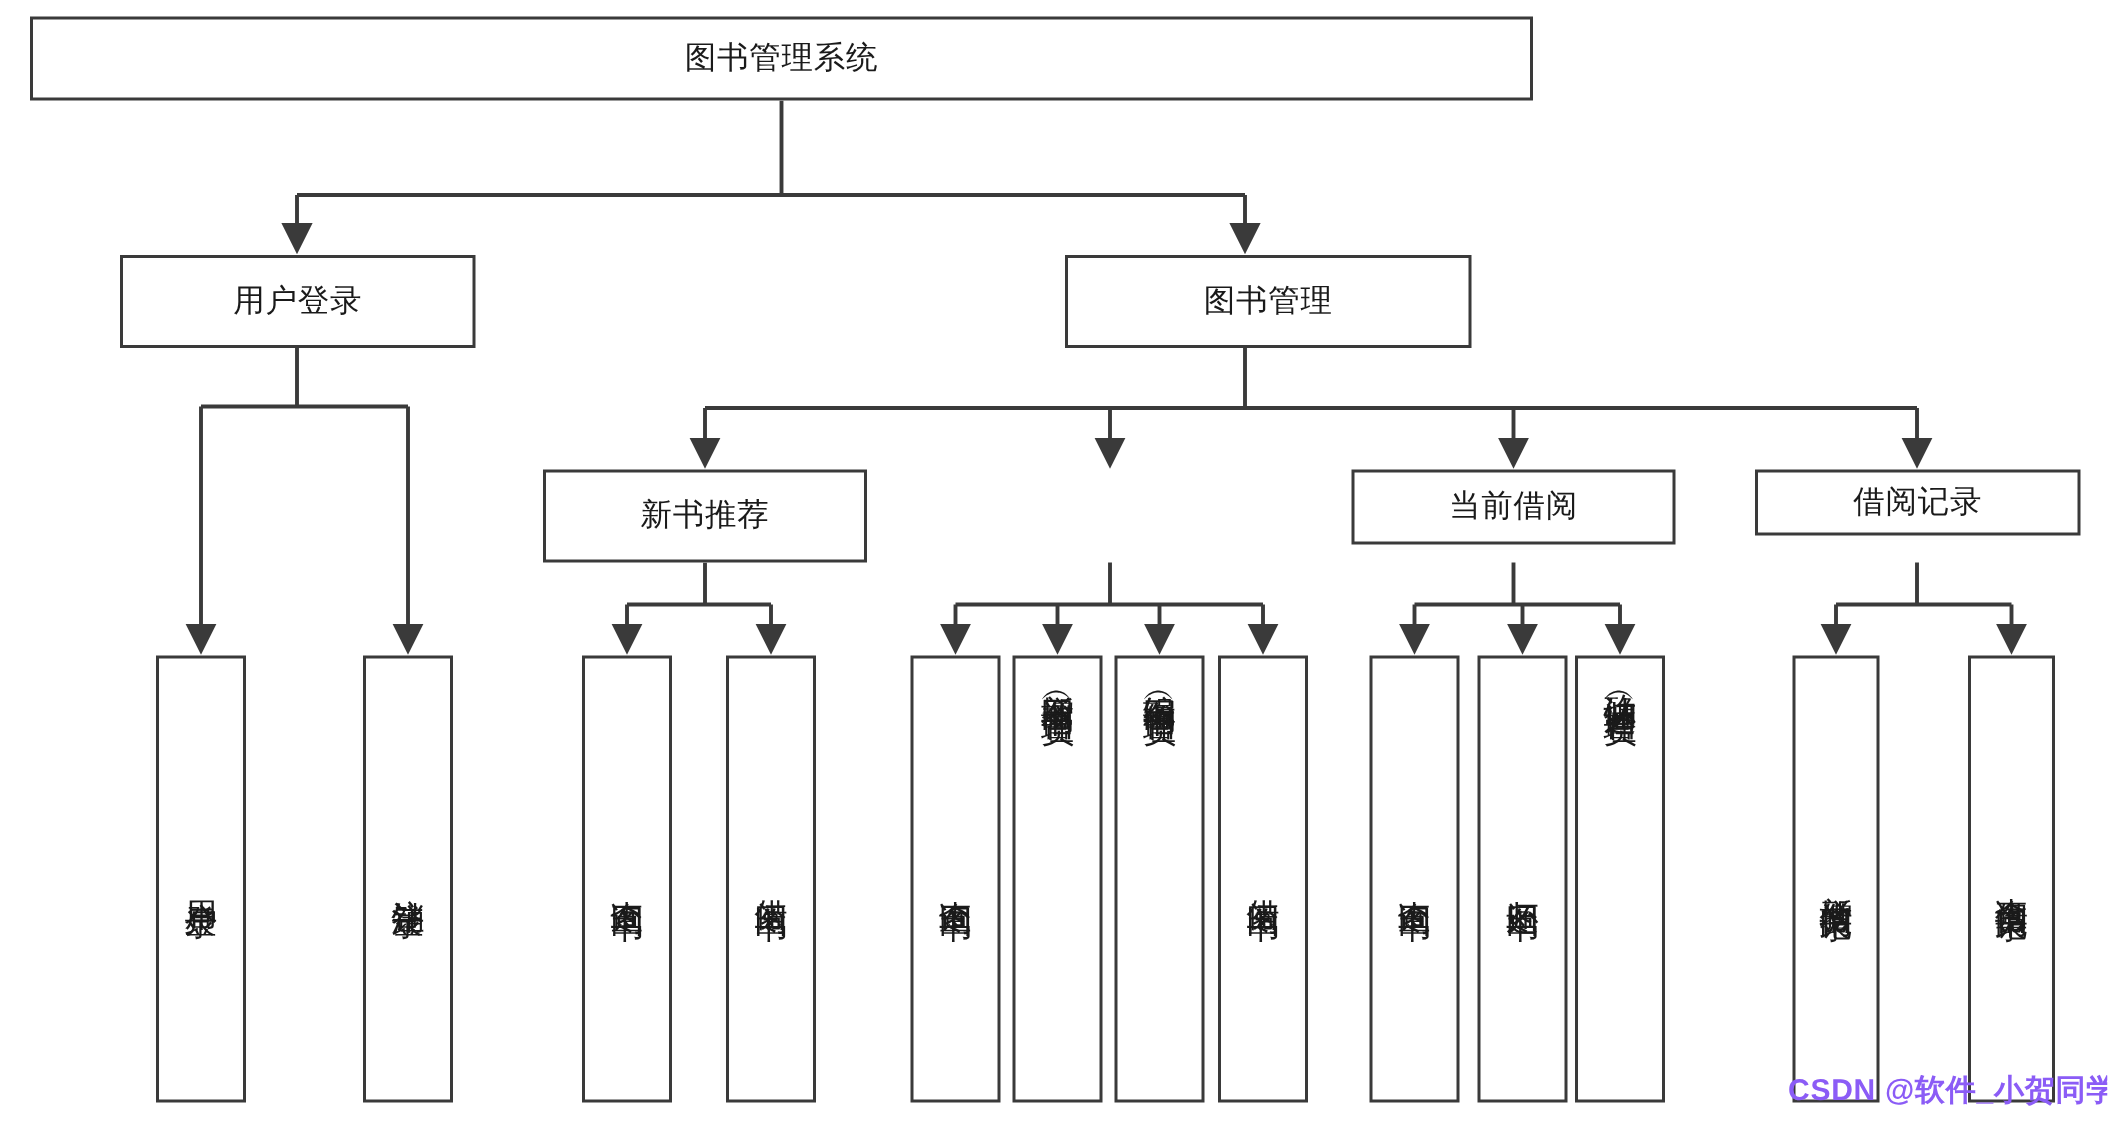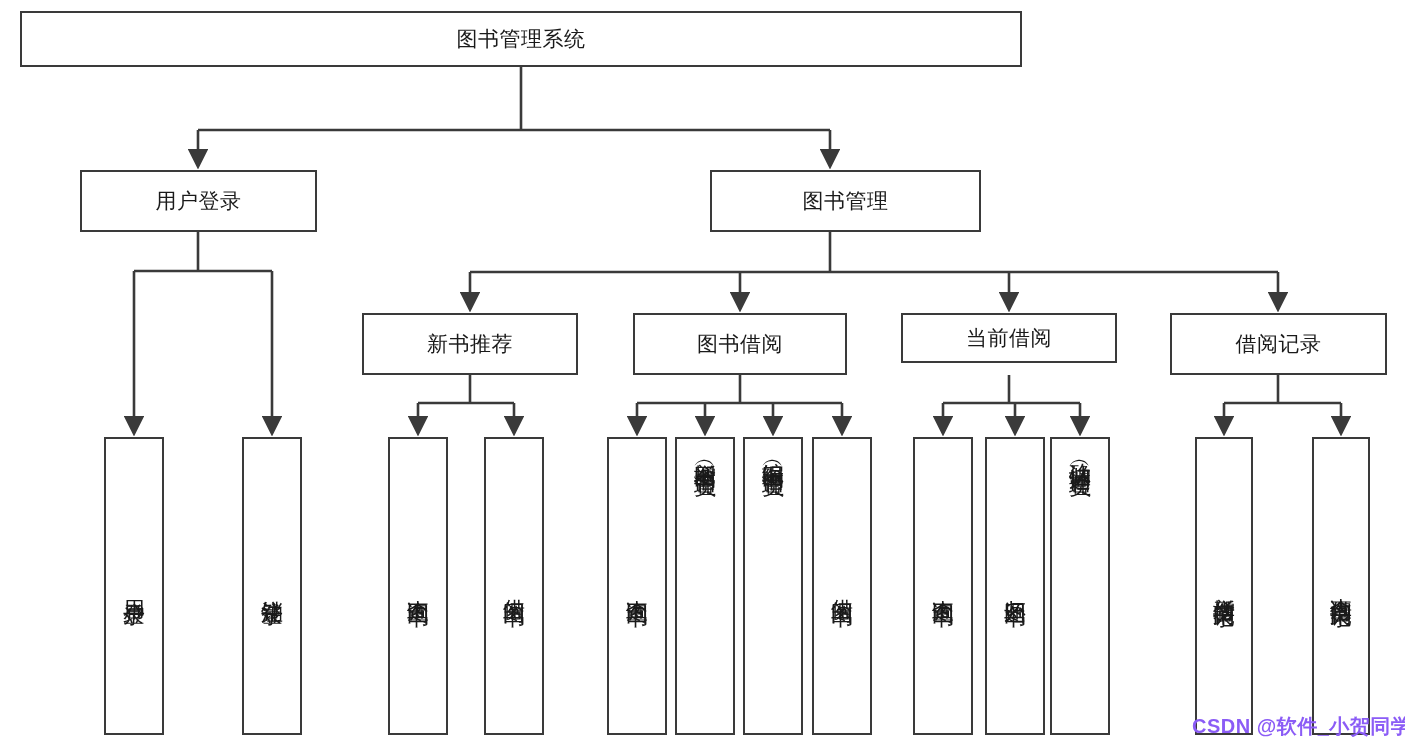--- a/index.html
+++ b/index.html
@@ -139,27 +139,24 @@
   <div class="node horiz" style="left:80px; top:170px; width:237px; height:62px;">
     <span class="label">用户登录</span>
   </div>
   <div class="node horiz" style="left:710px; top:170px; width:271px; height:62px;">
     <span class="label">图书管理</span>
   </div>
 
   <div class="node horiz" style="left:362px; top:313px; width:216px; height:62px;align-items:center;">
     <span class="label">新书推荐</span>
   </div>
-  <div class="node horiz" style="left:633px; top:313px; width:214px; height:62px;">
-    <span class="label">图书借阅</span>
-  </div>
   <div class="node horiz" style="left:901px; top:313px; width:216px; height:50px;">
     <span class="label">当前借阅</span>
   </div>
-  <div class="node horiz" style="left:1170px; top:313px; width:217px; height:62px;">
+  <div class="node horiz" style="left:1170px; top:313px; width:217px; height:44px;">
     <span class="label">借阅记录</span>
   </div>
 
   <div class="node vert mid" style="left:104px; top:437px; width:60px; height:298px;">
     <span class="label">用户登录</span>
   </div>
   <div class="node vert mid" style="left:242px; top:437px; width:60px; height:298px;">
     <span class="label">注销登录</span>
   </div>
 

